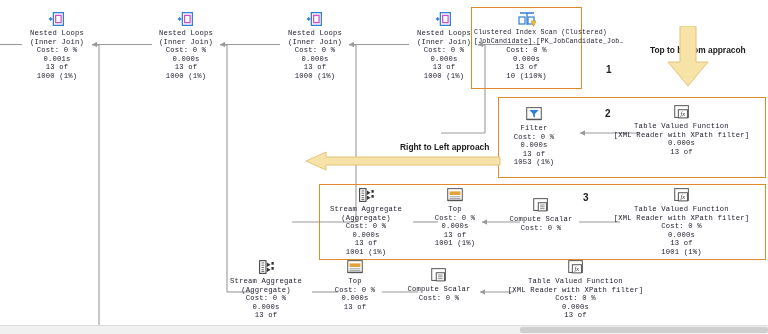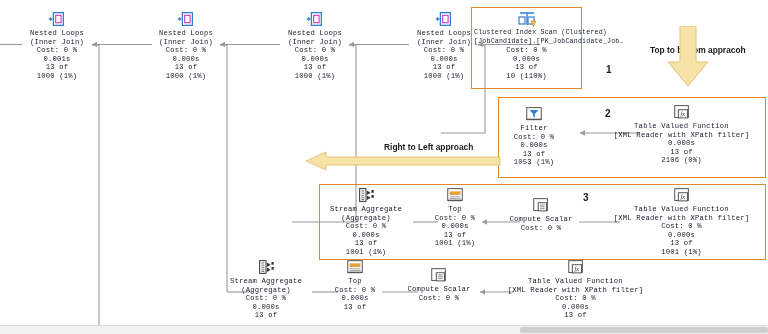--- a/index.html
+++ b/index.html
@@ -145,21 +145,21 @@
 
   <div class="group-num" style="left:606px; top:64px;">1</div>
   <div class="group-num" style="left:605px; top:108px;">2</div>
   <div class="group-num" style="left:583px; top:192px;">3</div>
 
   <div class="anno-label" style="left:650px; top:12px;margin-top:33px;">Top to bottom appracoh</div>
   <svg class="arrow-svg" style="left:660px; top:26px;" width="56" height="62" viewBox="0 0 56 62">
     <polygon points="20,0 36,0 36,36 48,36 28,60 8,36 20,36" fill="#f7e2a8" stroke="#e3c378" stroke-width="1"></polygon>
   </svg>
 
-  <div class="anno-label" style="left:352px; top:142px;padding-left:32px;">Right to Left approach</div>
+  <div class="anno-label" style="left:368px; top:142px;padding-left:32px;">Right to Left approach</div>
   <svg class="arrow-svg" style="left:306px; top:151px;" width="196" height="20" viewBox="0 0 196 20">
     <polygon points="0,10 20,1 20,6 194,6 194,14 20,14 20,19" fill="#f7e2a8" stroke="#e3c378" stroke-width="1"></polygon>
   </svg>
 
   <div class="op" style="left:17px; top:10px; width:80px;">
     <svg class="icon" viewBox="0 0 22 18">
       <rect x="7" y="2" width="11" height="14" fill="#ffffff" stroke="#2f7fd4" stroke-width="1.4"></rect>
       <rect x="9.5" y="5" width="6" height="8" fill="none" stroke="#d14fc8" stroke-width="1.4"></rect>
       <path d="M2 9 h4 M4 7 v4" stroke="#2f7fd4" stroke-width="1.4"></path>
     </svg>
@@ -244,21 +244,20 @@
   <div class="op" style="left:604px; top:103px; width:155px;">
     <svg class="icon" viewBox="0 0 22 18">
       <rect x="3" y="2" width="15" height="13" fill="#ffffff" stroke="#555555" stroke-width="1.1"></rect>
       <rect x="7" y="6.5" width="10" height="9" fill="#ffffff" stroke="#555555" stroke-width="1.1"></rect>
       <text x="12" y="13.6" font-size="7" font-style="italic" font-family="serif" text-anchor="middle" fill="#333333">fx</text>
     </svg>
     <span class="lbl">Table Valued Function</span>
     <span class="lbl">[XML Reader with XPath filter]</span>
     <span class="lbl">0.000s</span>
     <span class="lbl">13 of</span>
-    <span class="lbl">2106 (0%)</span>
   </div>
 
   <div class="op" style="left:320px; top:186px; width:92px;">
     <svg class="icon" viewBox="0 0 22 18">
       <rect x="4" y="2" width="7" height="14" fill="#ffffff" stroke="#333333" stroke-width="1.1"></rect>
       <path d="M6 4.5 h3 M6 7 h3 M6 9.5 h3 M6 12 h3 M6 14 h3" stroke="#333333" stroke-width="0.8"></path>
       <path d="M12 4 l4 2.5 l-4 2.5 z" fill="#333333"></path>
       <path d="M12 9.5 l4 2.5 l-4 2.5 z" fill="#333333"></path>
       <rect x="17" y="3.5" width="2.5" height="3" fill="#333333"></rect>
       <rect x="17" y="9" width="2.5" height="3" fill="#333333"></rect>

